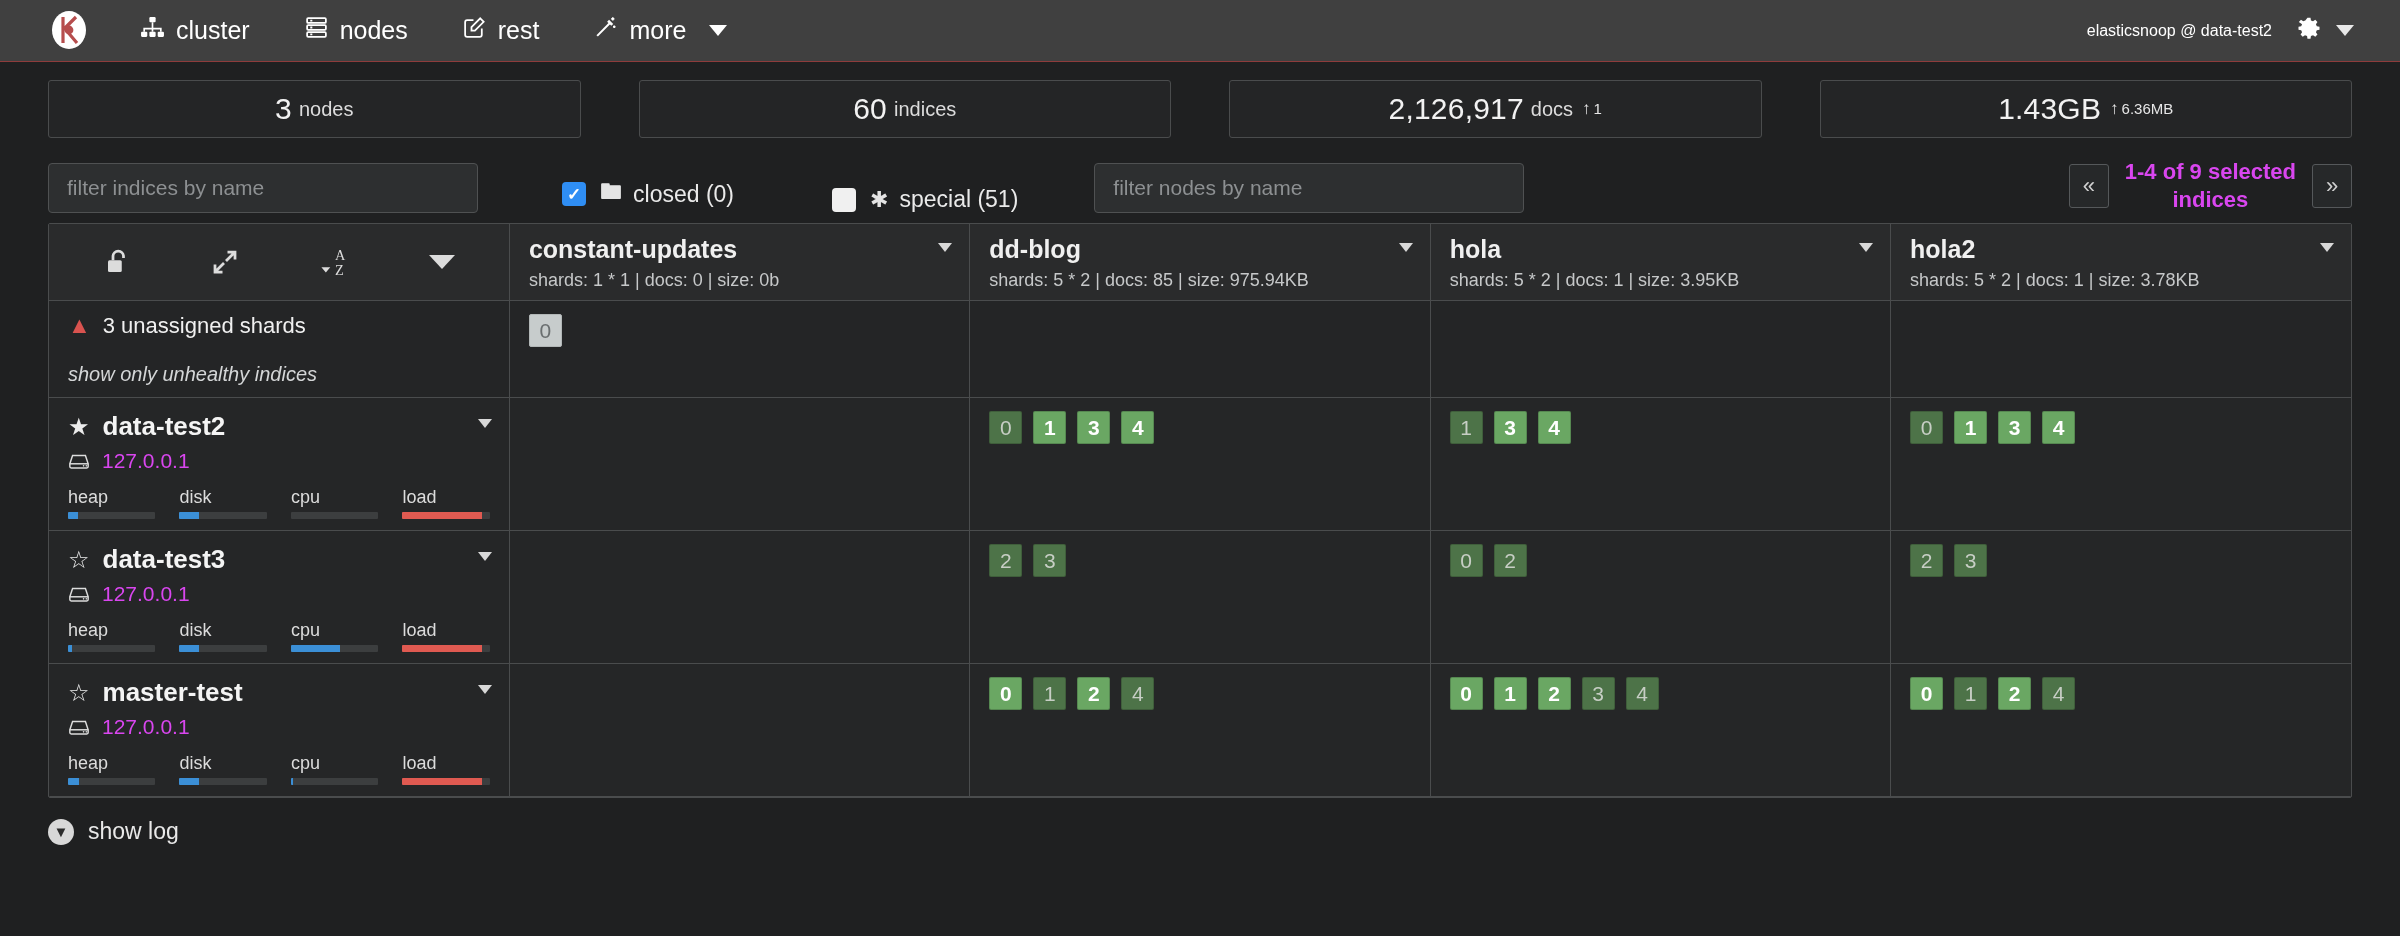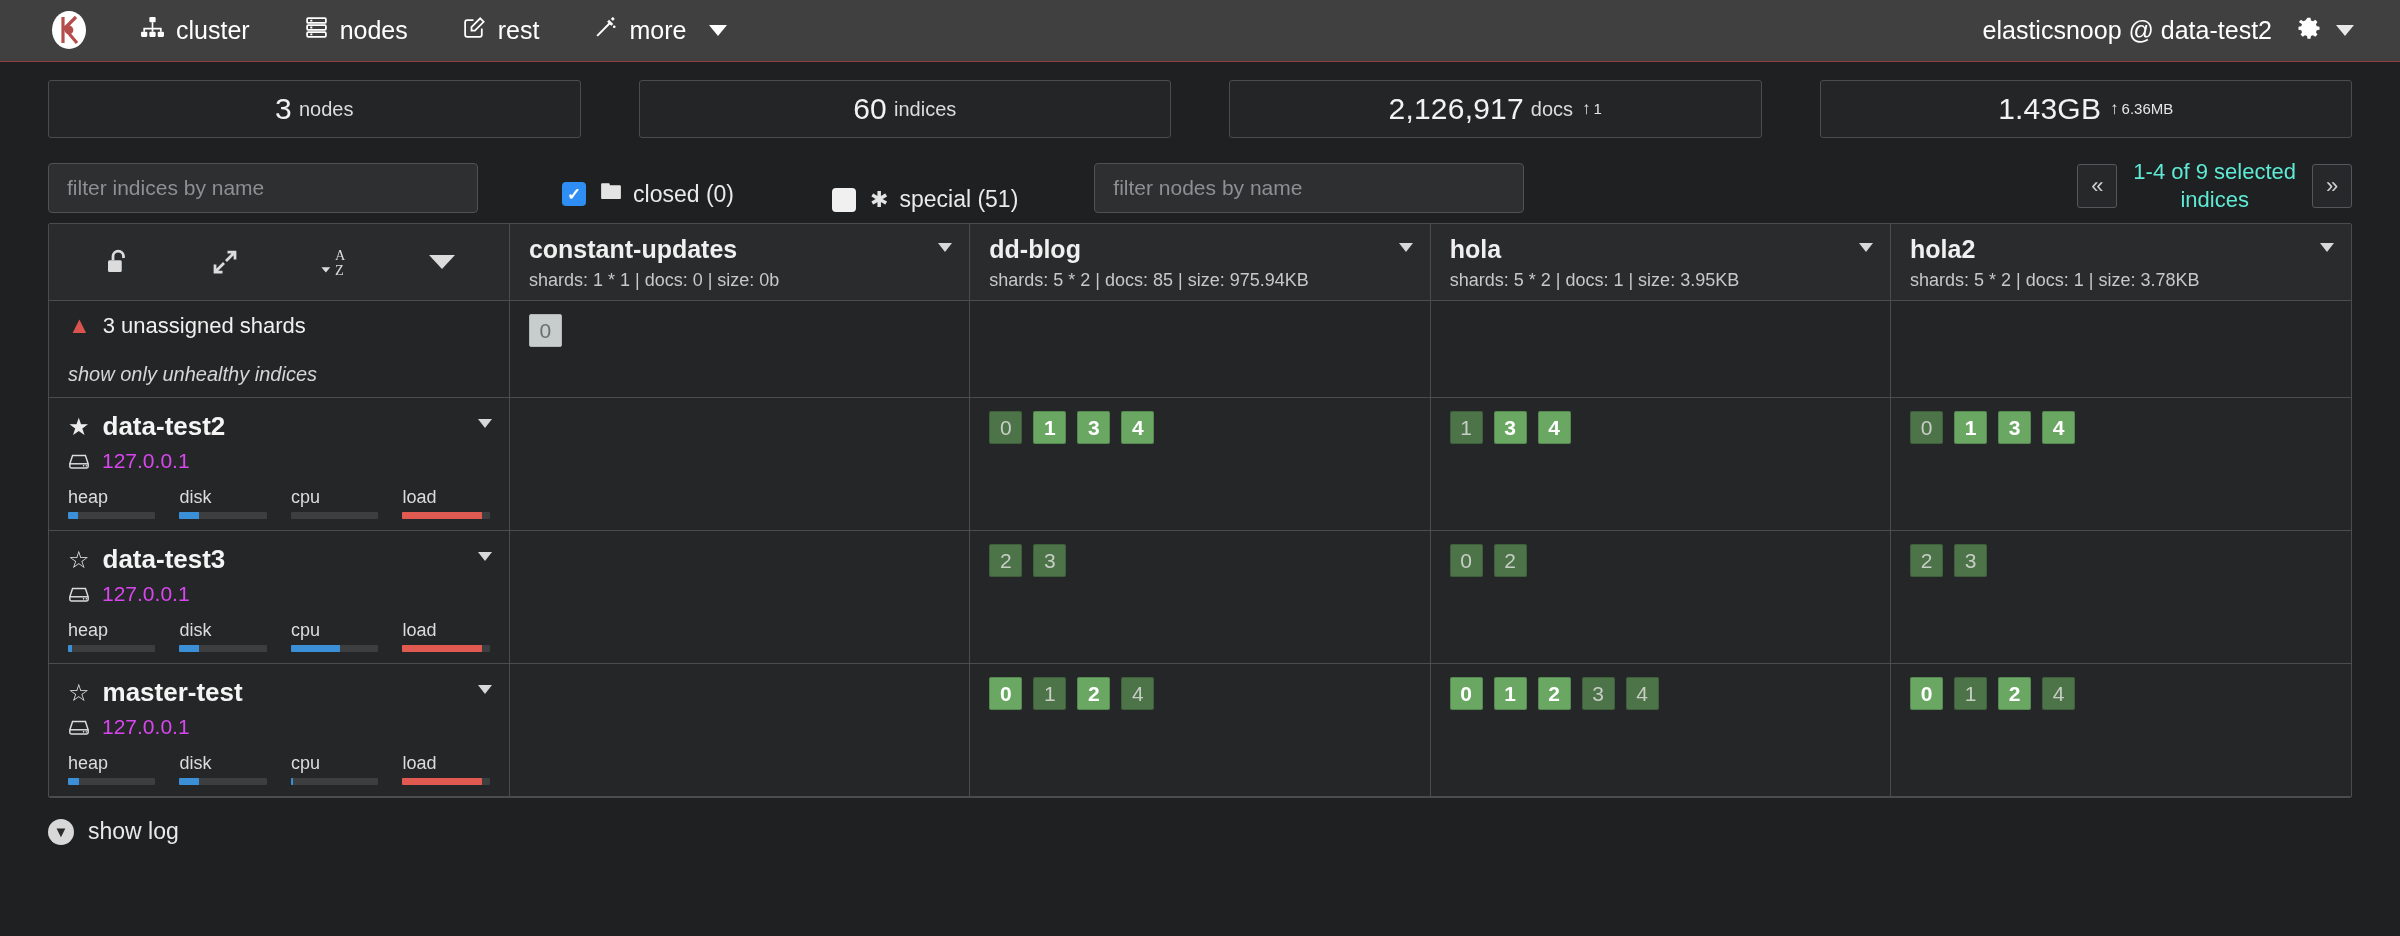--- a/index.html
+++ b/index.html
@@ -34,21 +34,21 @@
     color: #ffffff;
     font-size: 25px;
     cursor: pointer;
     border-radius: 3px;
     white-space: nowrap;
   }
   .nav-item .caret { margin-left: 12px; }
   .nav-spacer { flex: 1; }
   .nav-right { display: flex; align-items: center; gap: 18px; padding-right: 6px; }
   .nav-host {
-    color: #fff; font-size: 25px; white-space: nowrap;
+    color: #fff; font-size: 16px; white-space: nowrap;
   }
   .nav-gear { display:flex; align-items:center; gap: 14px; cursor: pointer; padding: 6px; }
 
   .caret-down {
     width: 0; height: 0;
     border-left: 9px solid transparent;
     border-right: 9px solid transparent;
     border-top: 11px solid currentColor;
     display: inline-block;
   }
@@ -132,22 +132,23 @@
     width: 40px; height: 44px;
     border: 1px solid #55585a;
     border-radius: 3px;
     background: #262829;
     color: #cfcfcf;
     font-size: 22px;
     display: flex; align-items: center; justify-content: center;
     cursor: pointer;
   }
   .pg-text {
-    font-size: 22px; color: #5eead4; text-align: center; line-height: 1.25;
+    font-size: 22px; color: #d946ef; text-align: center; line-height: 1.25;
     white-space: nowrap;
+    font-weight: bold;
   }
   .pg-text .second-line { display: block; }
 
   
   .grid-wrap {
     margin: 0 48px;
     border: 1px solid #4a4c4d;
     border-radius: 2px;
     background: #1c1d1e;
     overflow: hidden;

